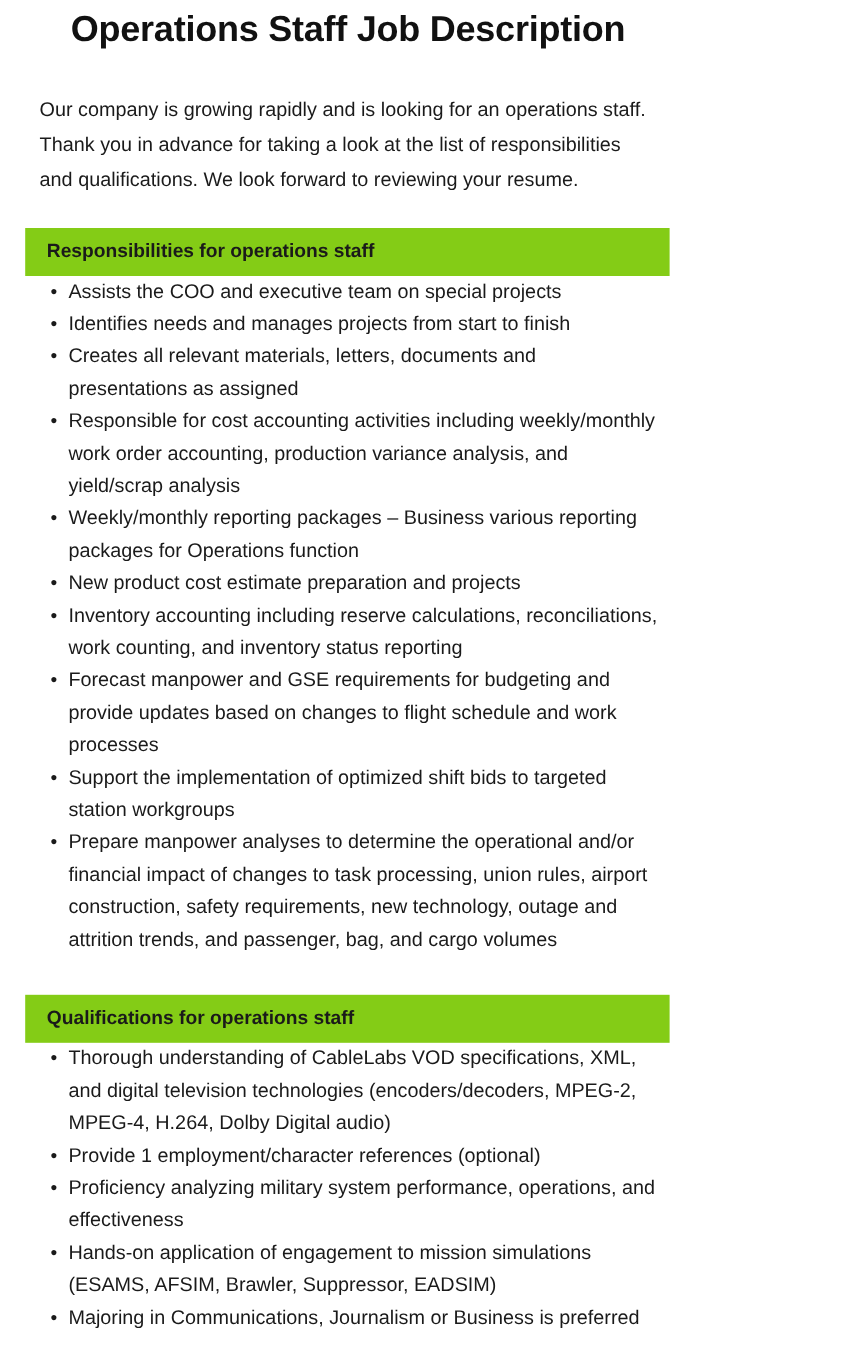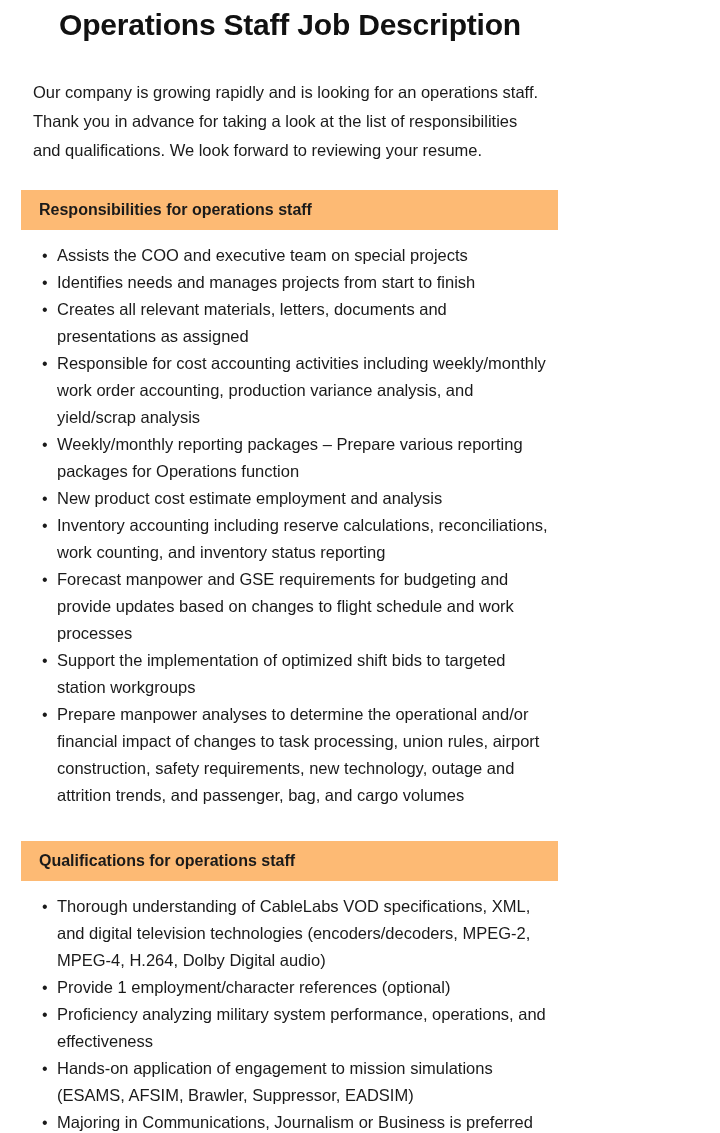--- a/index.html
+++ b/index.html
@@ -39,22 +39,22 @@
     line-height: 29px;
     color: #1a1a1a;
   }
 
   .section {
     margin: 0;
     padding: 0;
   }
 
   .section-band {
-    background: #fdba74;
-    margin: 0 22px 12px 21px;
+    background: #84cc16;
+    margin: 0 22px 0 21px;
     padding: 10px 0 10px 18px;
     box-sizing: border-box;
   }
 
   .section-heading {
     font-size: 16px;
     font-weight: bold;
     line-height: 20px;
     color: #1a1a1a;
     margin: 0;
@@ -113,22 +113,22 @@
 
   <div class="section">
     <div class="section-band responsibilities-band">
       <h2 class="section-heading">Responsibilities for operations staff</h2>
     </div>
     <ul class="bullet-list list-responsibilities">
       <li>Assists the COO and executive team on special projects</li>
       <li>Identifies needs and manages projects from start to finish</li>
       <li>Creates all relevant materials, letters, documents and presentations as assigned</li>
       <li>Responsible for cost accounting activities including weekly/monthly work order accounting, production variance analysis, and yield/scrap analysis</li>
-      <li>Weekly/monthly reporting packages – Prepare various reporting packages for Operations function</li>
-      <li>New product cost estimate employment and analysis</li>
+      <li>Weekly/monthly reporting packages – Business various reporting packages for Operations function</li>
+      <li>New product cost estimate preparation and projects</li>
       <li>Inventory accounting including reserve calculations, reconciliations, work counting, and inventory status reporting</li>
       <li>Forecast manpower and GSE requirements for budgeting and provide updates based on changes to flight schedule and work processes</li>
       <li>Support the implementation of optimized shift bids to targeted station workgroups</li>
       <li>Prepare manpower analyses to determine the operational and/or financial impact of changes to task processing, union rules, airport construction, safety requirements, new technology, outage and attrition trends, and passenger, bag, and cargo volumes</li>
     </ul>
   </div>
 
   <div class="section">
     <div class="section-band qualifications-band">
       <h2 class="section-heading">Qualifications for operations staff</h2>

